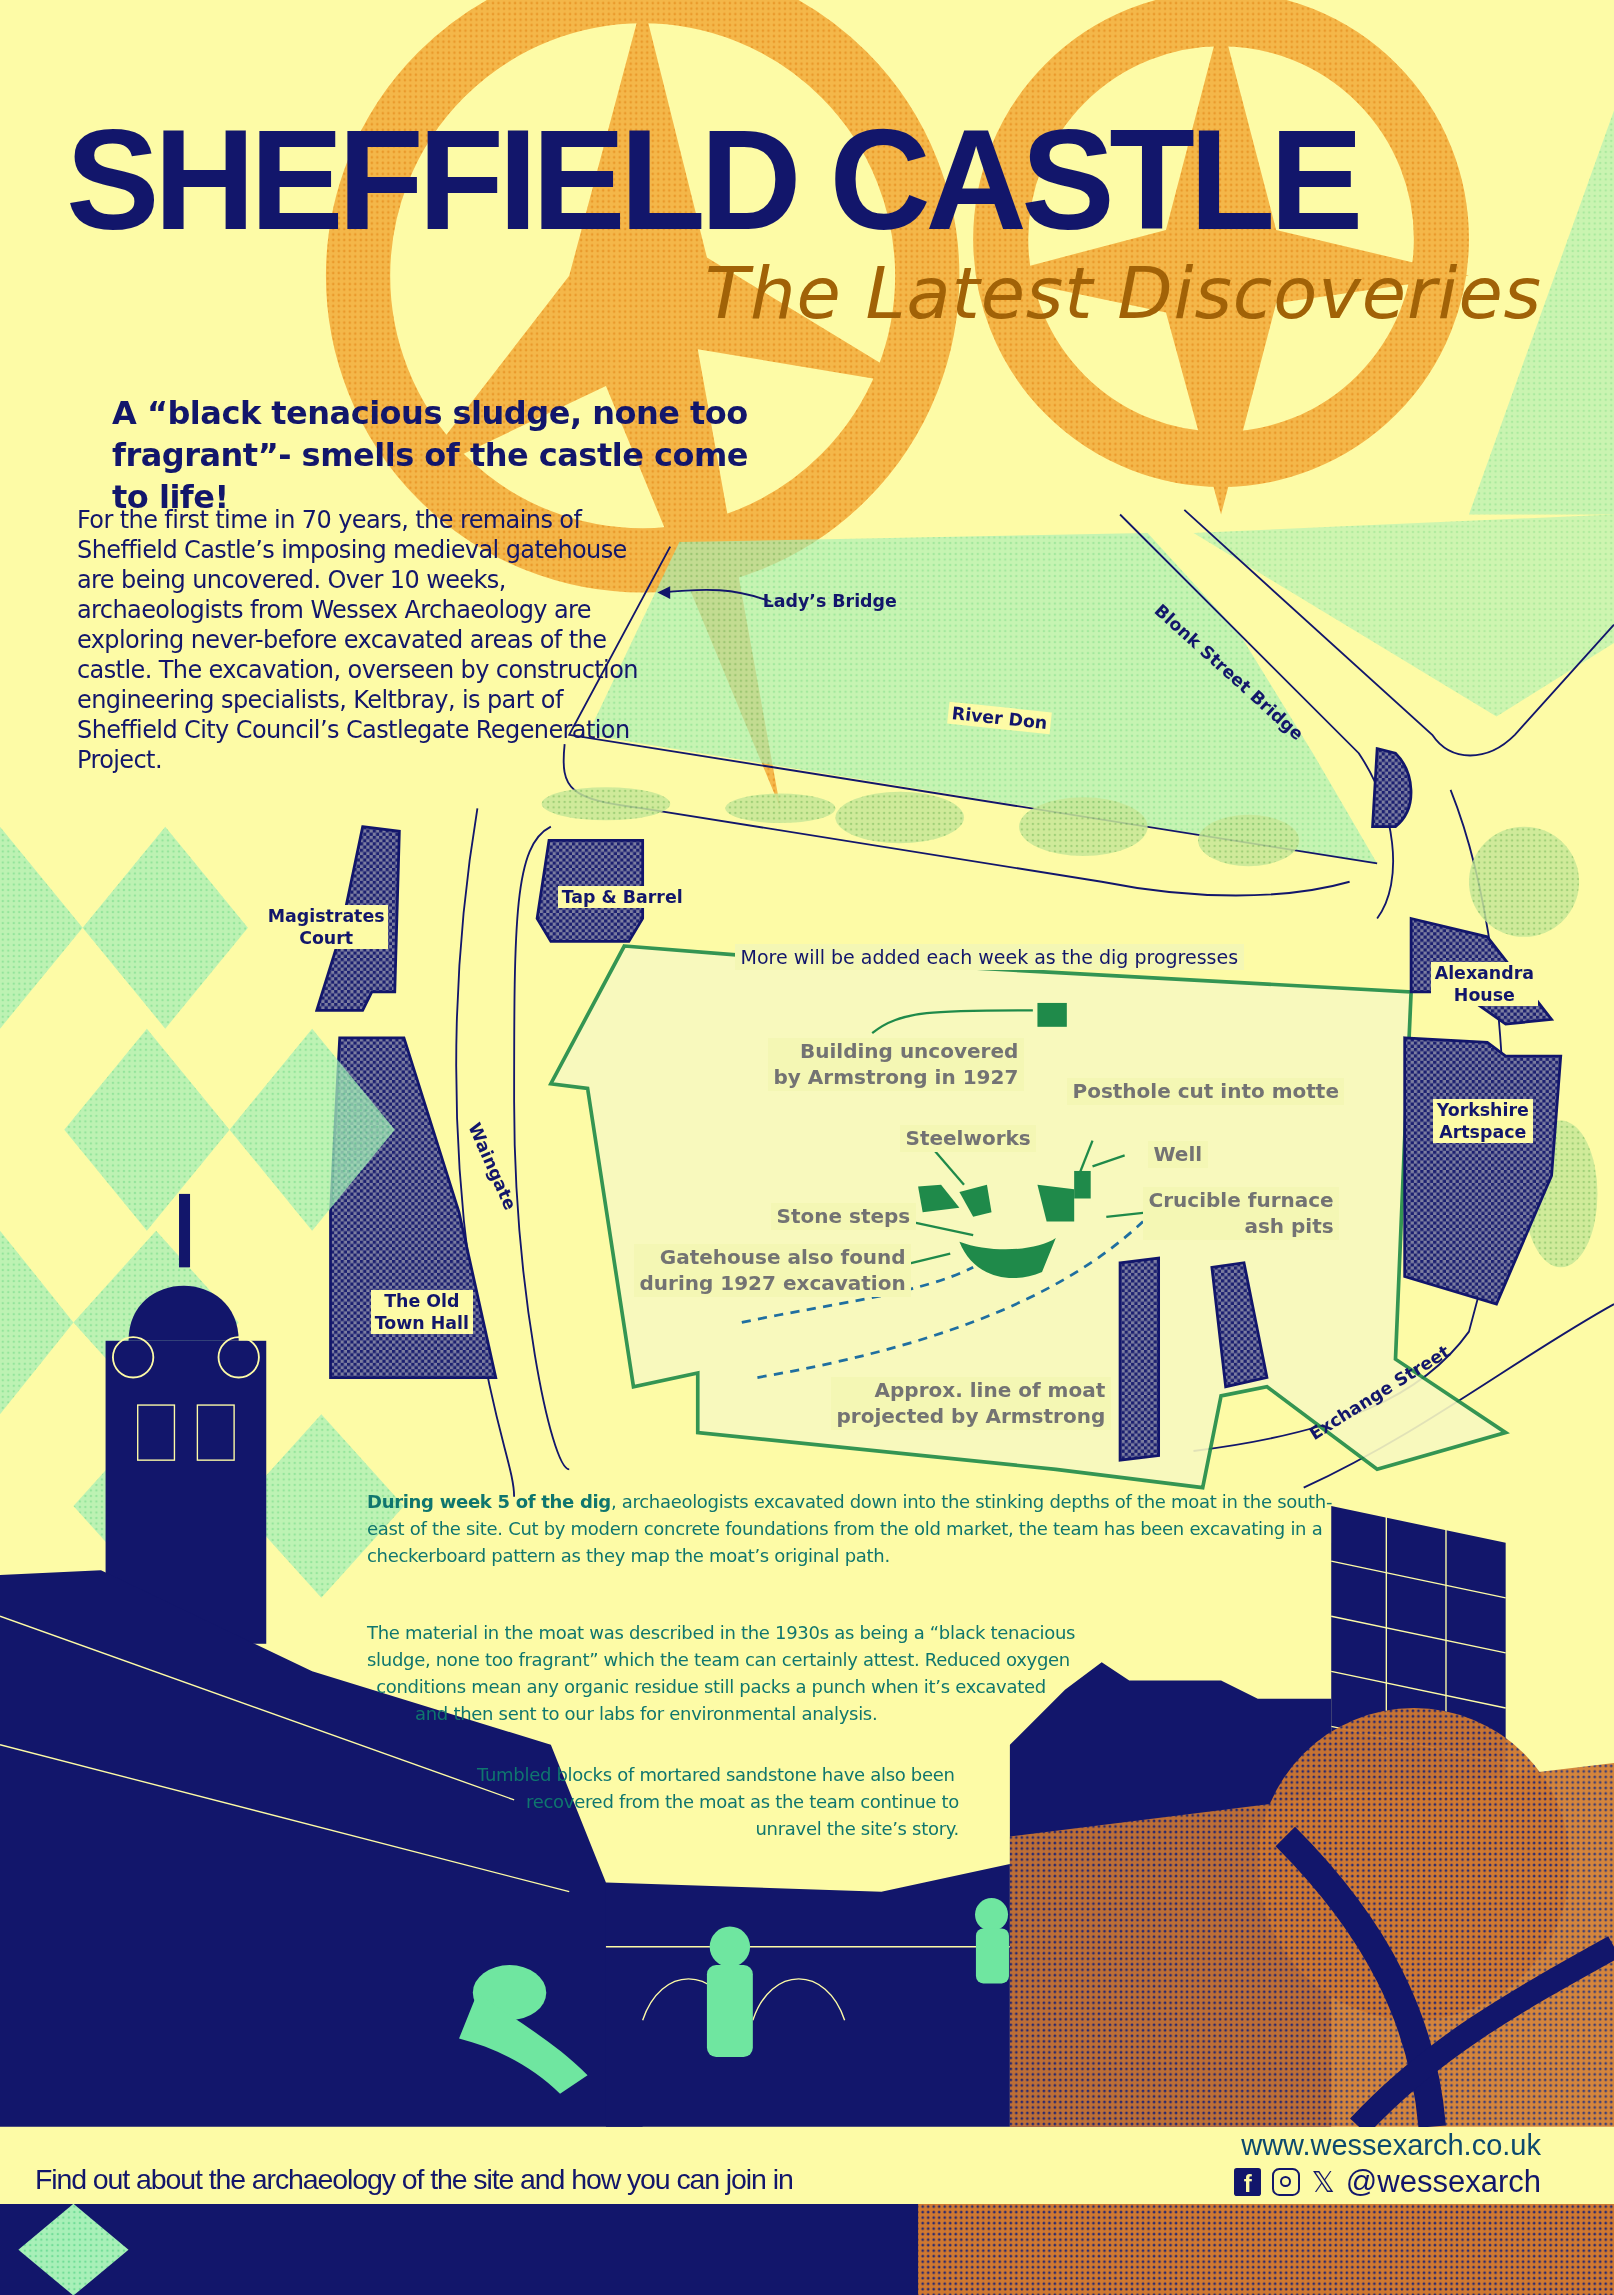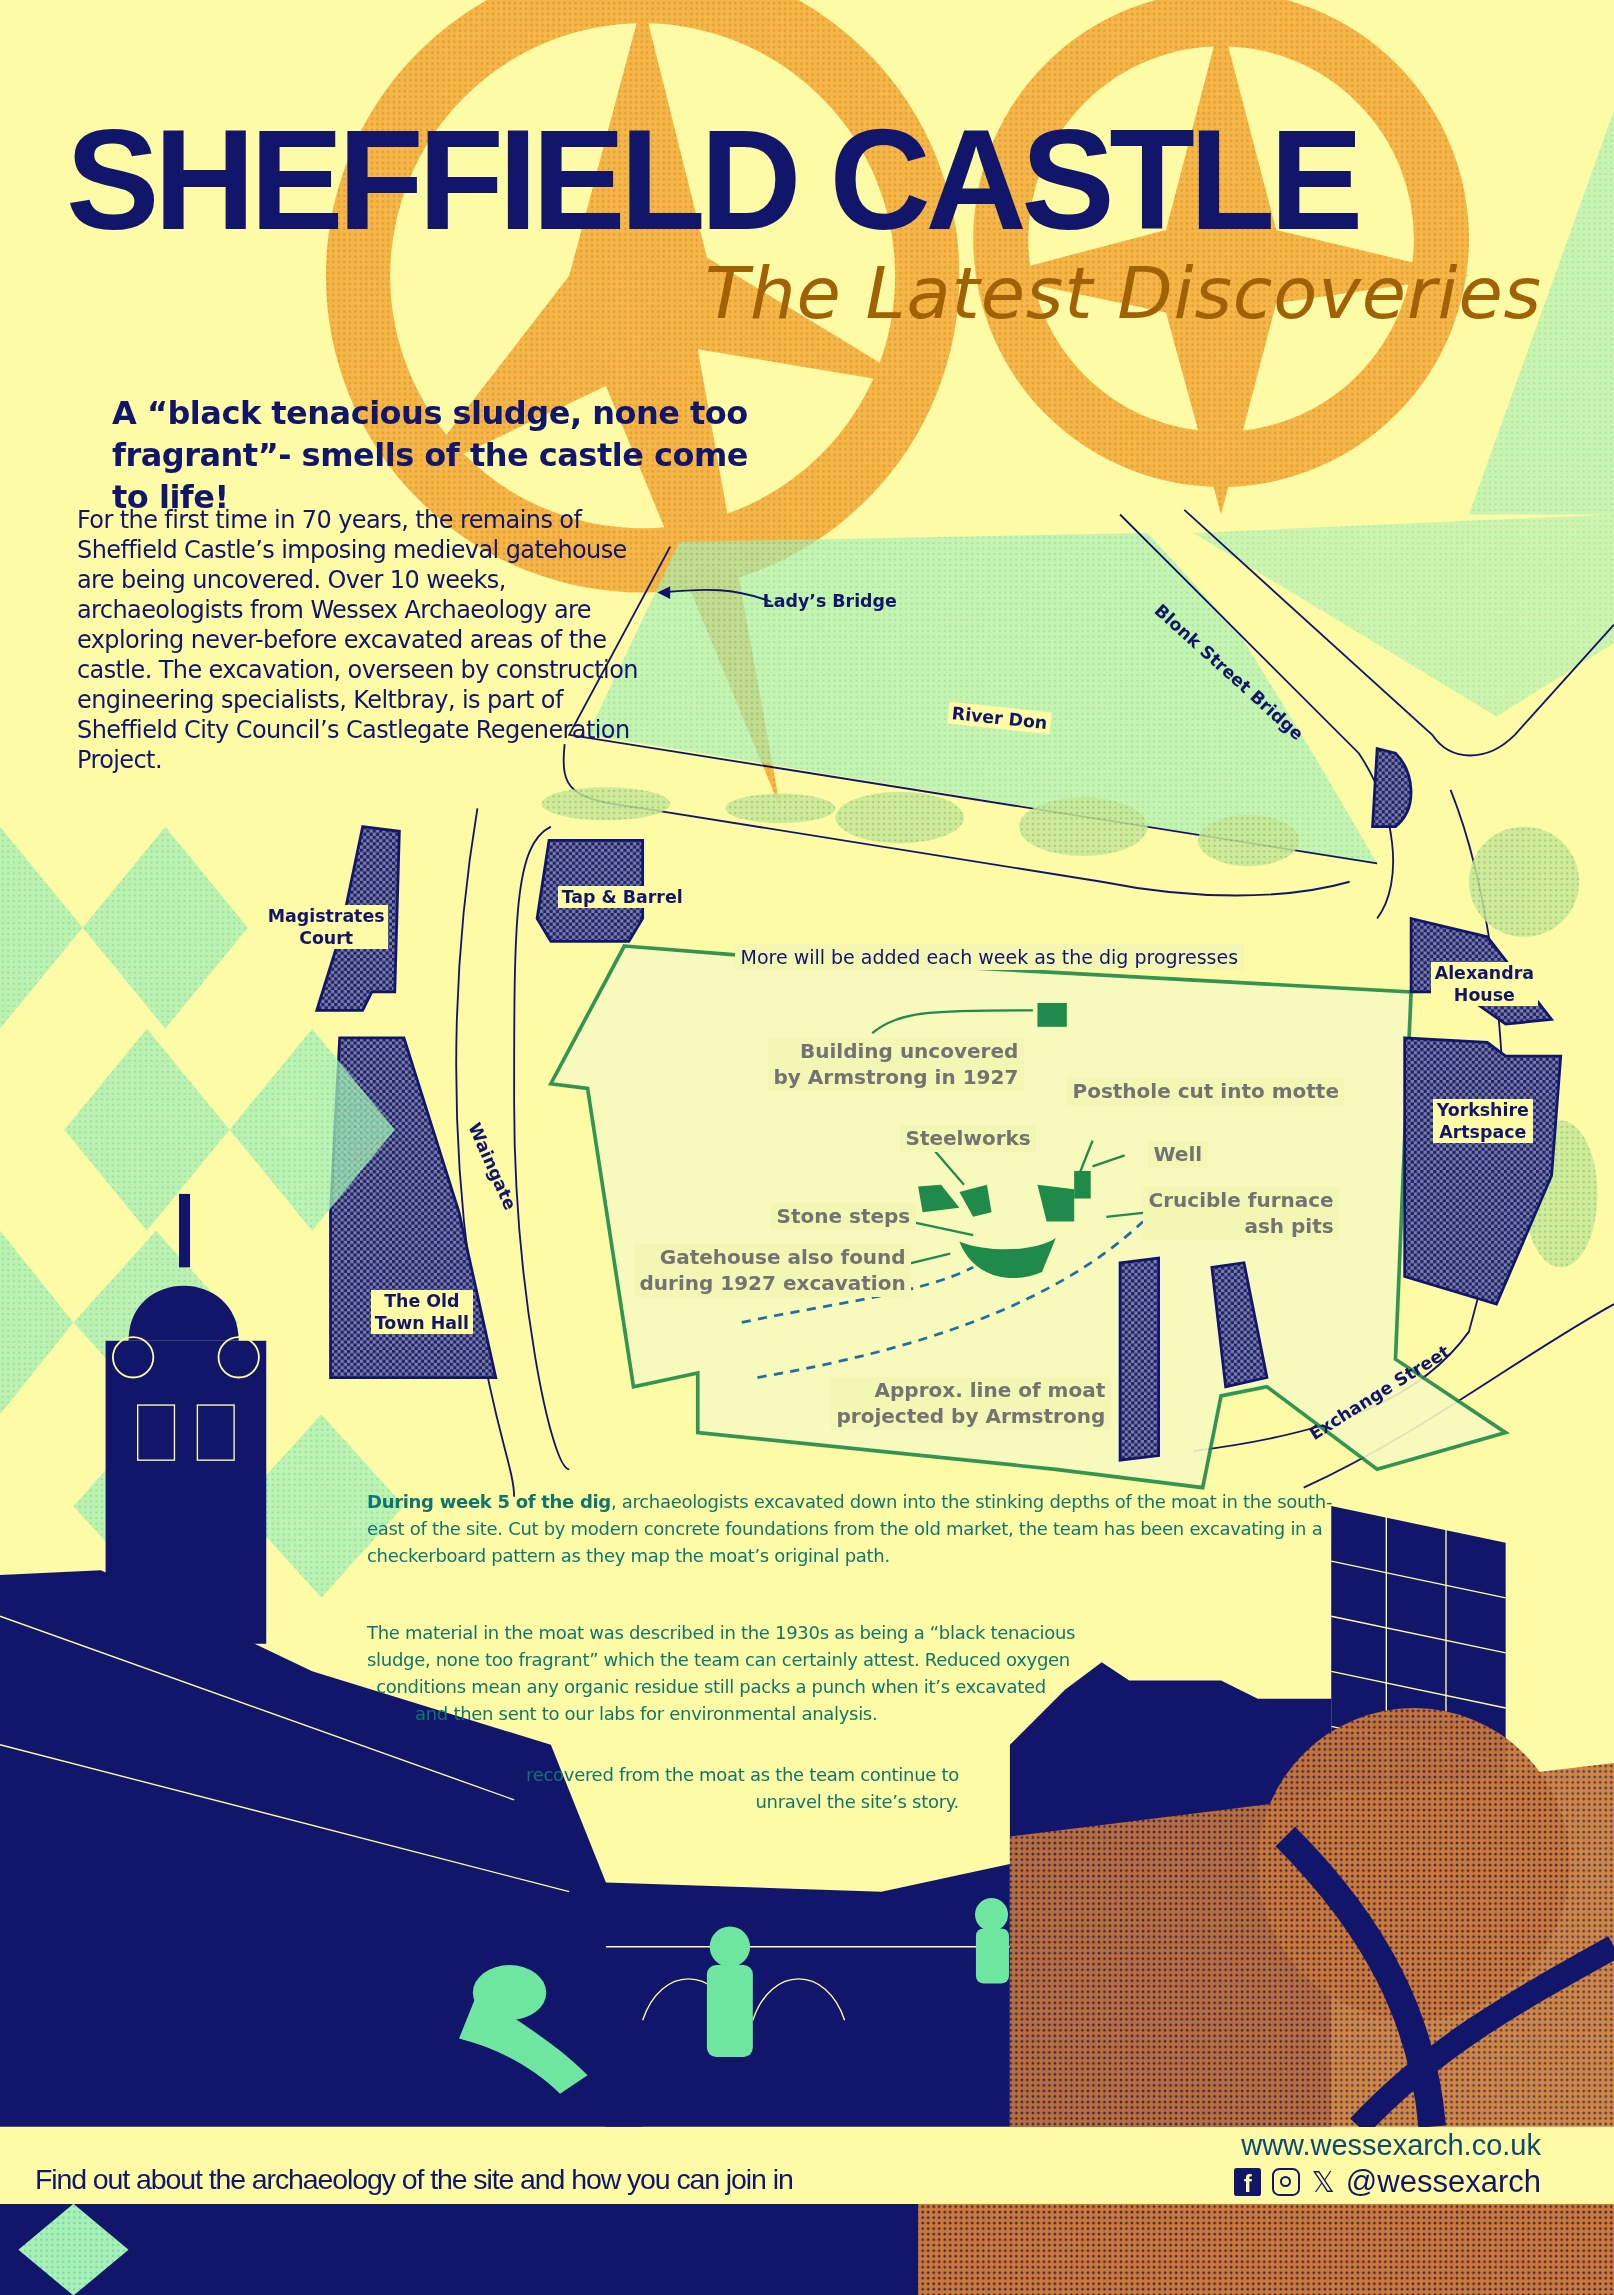--- a/index.html
+++ b/index.html
@@ -243,20 +243,21 @@
 <div class="abs body2" style="left:331px; top:1488px; width:992px;">
   <b>During week 5 of the dig</b><span>, archaeologists excavated down into the stinking depths of the moat in the south-east of the site. Cut by modern concrete foundations from the old market, the team has been excavating in a checkerboard pattern as they map the moat’s original path.</span>
 </div>
 <div class="abs body2" style="left:331px; top:1619px; white-space:nowrap;">
   <div>The material in the moat was described in the 1930s as being a “black tenacious</div>
   <div>sludge, none too fragrant” which the team can certainly attest. Reduced oxygen</div>
   <div style="padding-left:9.2px;">conditions mean any organic residue still packs a punch when it’s excavated</div>
   <div style="padding-left:48px;">and then sent to our labs for environmental analysis.</div>
 </div>
 <div class="abs body2" style="left:441px; top:1761px; white-space:nowrap;">
+  <div>Tumbled blocks of mortared sandstone have also been</div>
   <div style="padding-left:49px;">recovered from the moat as the team continue to</div>
   <div style="padding-left:92px;text-align:right;">unravel the site’s story.</div>
 </div>
 
 <div class="abs footer-band"></div>
 <div class="abs footer-left">Find out about the archaeology of the site and how you can join in</div>
 <a class="abs footer-url">www.wessexarch.co.uk</a>
 <div class="abs footer-social">
   <span class="icon-fb">f</span>
   <span class="icon-ig"></span>

